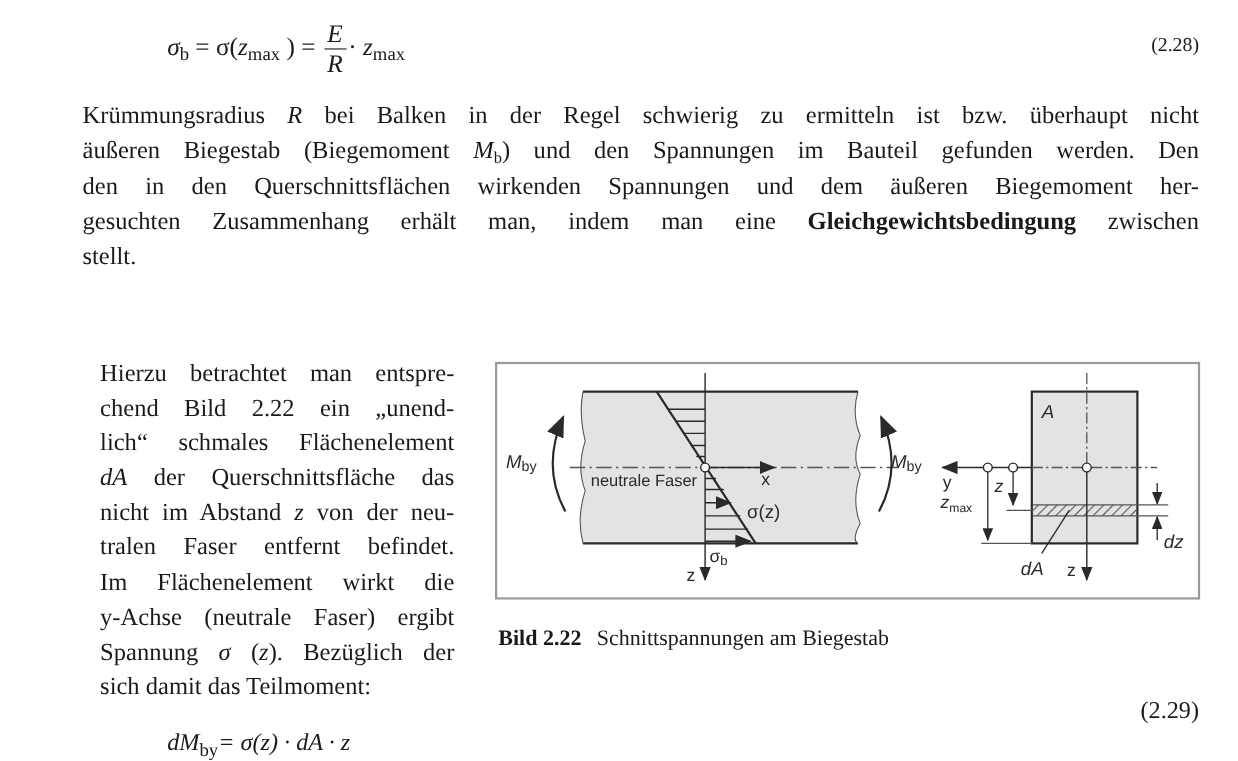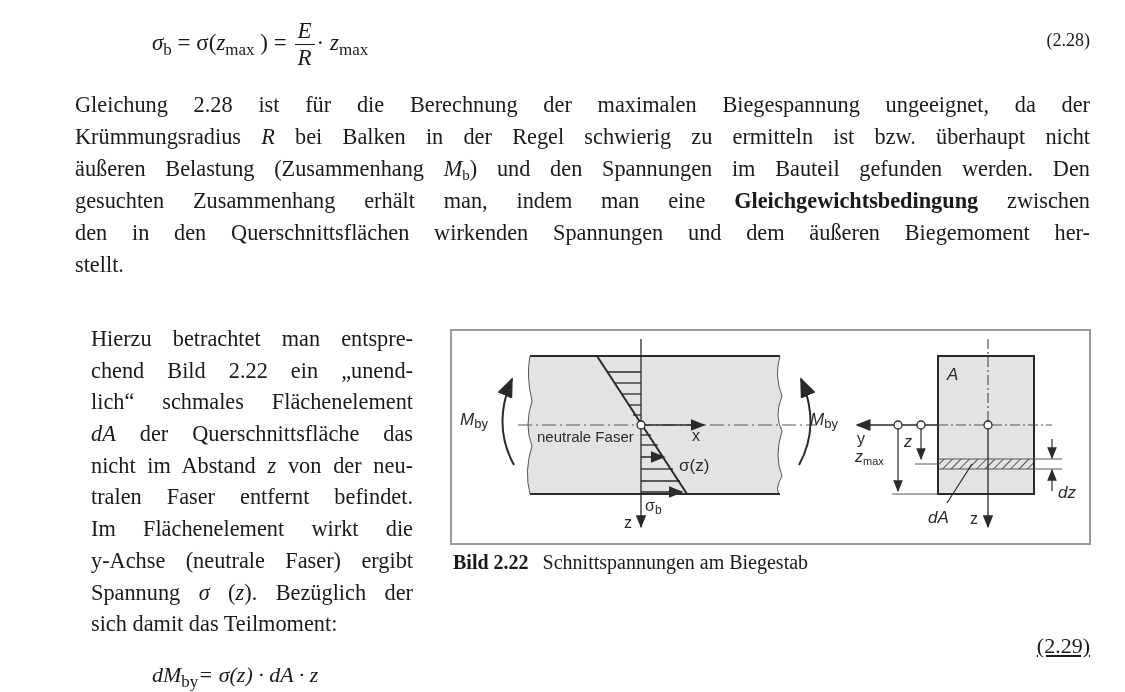--- a/index.html
+++ b/index.html
@@ -14,38 +14,37 @@
   .sub { font-size: 17px; vertical-align: -5px; }
   .para { position: absolute; left: 75px; width: 1015px; font-size: 22.3px; line-height: 32px;
           text-align: justify; }
   .para .line { display: block; text-align: justify; text-align-last: justify; height: 32px; white-space: nowrap; }
   .para .line.last { text-align-last: left; }
   .col { position: absolute; left: 75px; top: 323px; width: 338px; font-size: 22.3px; line-height: 31.7px; }
   .col .line { display: block; text-align: justify; text-align-last: justify; height: 31.7px; white-space: nowrap; margin-left: 16px; }
   .col .line.last { text-align-last: left; }
   .figure { position: absolute; left: 450px; top: 329px; width: 641px; height: 216px;
             border: 2px solid #9a9a9a; box-sizing: border-box; background: #fff; }
-  .caption { position: absolute; left: 453px; top: 551px; font-size: 20px; }
+  .caption { position: absolute; left: 453px; top: 569px; font-size: 20px; }
   .caption b { margin-right: 14px; }
   svg text { font-family: "Liberation Sans", sans-serif; }
 </style>
 </head>
 <body>
 
 <div class="eq" style="left:152px; top:18px;">
   <i>σ</i><span class="sub">b</span><span> = σ(</span><i>z</i><span class="sub">max</span><span> ) = </span><span class="frac"><span class="num">E</span><span class="den">R</span></span><span>·</span> <i>z</i><span class="sub">max</span>
 </div>
 <div class="eqnum" style="top:30px; font-size:18px;">(2.28)</div>
 
 <div class="para" style="top:89px;">
-  <span class="line">Gleichung 2.28 ist für die Berechnung der maximalen Biegespannung ungeeignet, da der</span>
   <span class="line"><span>Krümmungsradius </span><i>R</i><span> bei Balken in der Regel schwierig zu ermitteln ist bzw. überhaupt nicht</span></span>
-  <span class="line"><span>äußeren Belastung (Zusammenhang </span><i>M</i><span style="font-size:15px;vertical-align:-4px;">b</span><span>) und den Spannungen im Bauteil gefunden werden. Den</span></span>
+  <span class="line"><span>äußeren Biegestab (Biegemoment </span><i>M</i><span style="font-size:15px;vertical-align:-4px;">b</span><span>) und den Spannungen im Bauteil gefunden werden. Den</span></span>
+  <span class="line">den in den Querschnittsflächen wirkenden Spannungen und dem äußeren Biegemoment her-</span>
   <span class="line"><span>gesuchten Zusammenhang erhält man, indem man eine </span><b>Gleichgewichtsbedingung</b><span> zwischen</span></span>
-  <span class="line">den in den Querschnittsflächen wirkenden Spannungen und dem äußeren Biegemoment her-</span>
   <span class="line last">stellt.</span>
 </div>
 
 <div class="col">
   <span class="line">Hierzu betrachtet man entspre-</span>
   <span class="line">chend Bild 2.22 ein „unend-</span>
   <span class="line">lich“ schmales Flächenelement</span>
   <span class="line"><i>dA</i><span> der Querschnittsfläche das</span></span>
   <span class="line"><span>nicht im Abstand </span><i>z</i><span> von der neu-</span></span>
   <span class="line">tralen Faser entfernt befindet.</span>
@@ -138,13 +137,13 @@
   </svg>
 </div>
 
 <div class="caption">
   <b>Bild 2.22</b><span>Schnittspannungen am Biegestab</span>
 </div>
 
 <div class="eq" style="left:152px; top:662px; font-size:22px;">
   <i>dM</i><span class="sub">by</span><i>= σ(z) · dA · z</i>
 </div>
-<div class="eqnum" style="top:633px;text-decoration:underline;">(2.29)</div>
+<div class="eqnum" style="top:633px;">(2.29)</div>
 
 </body></html>

